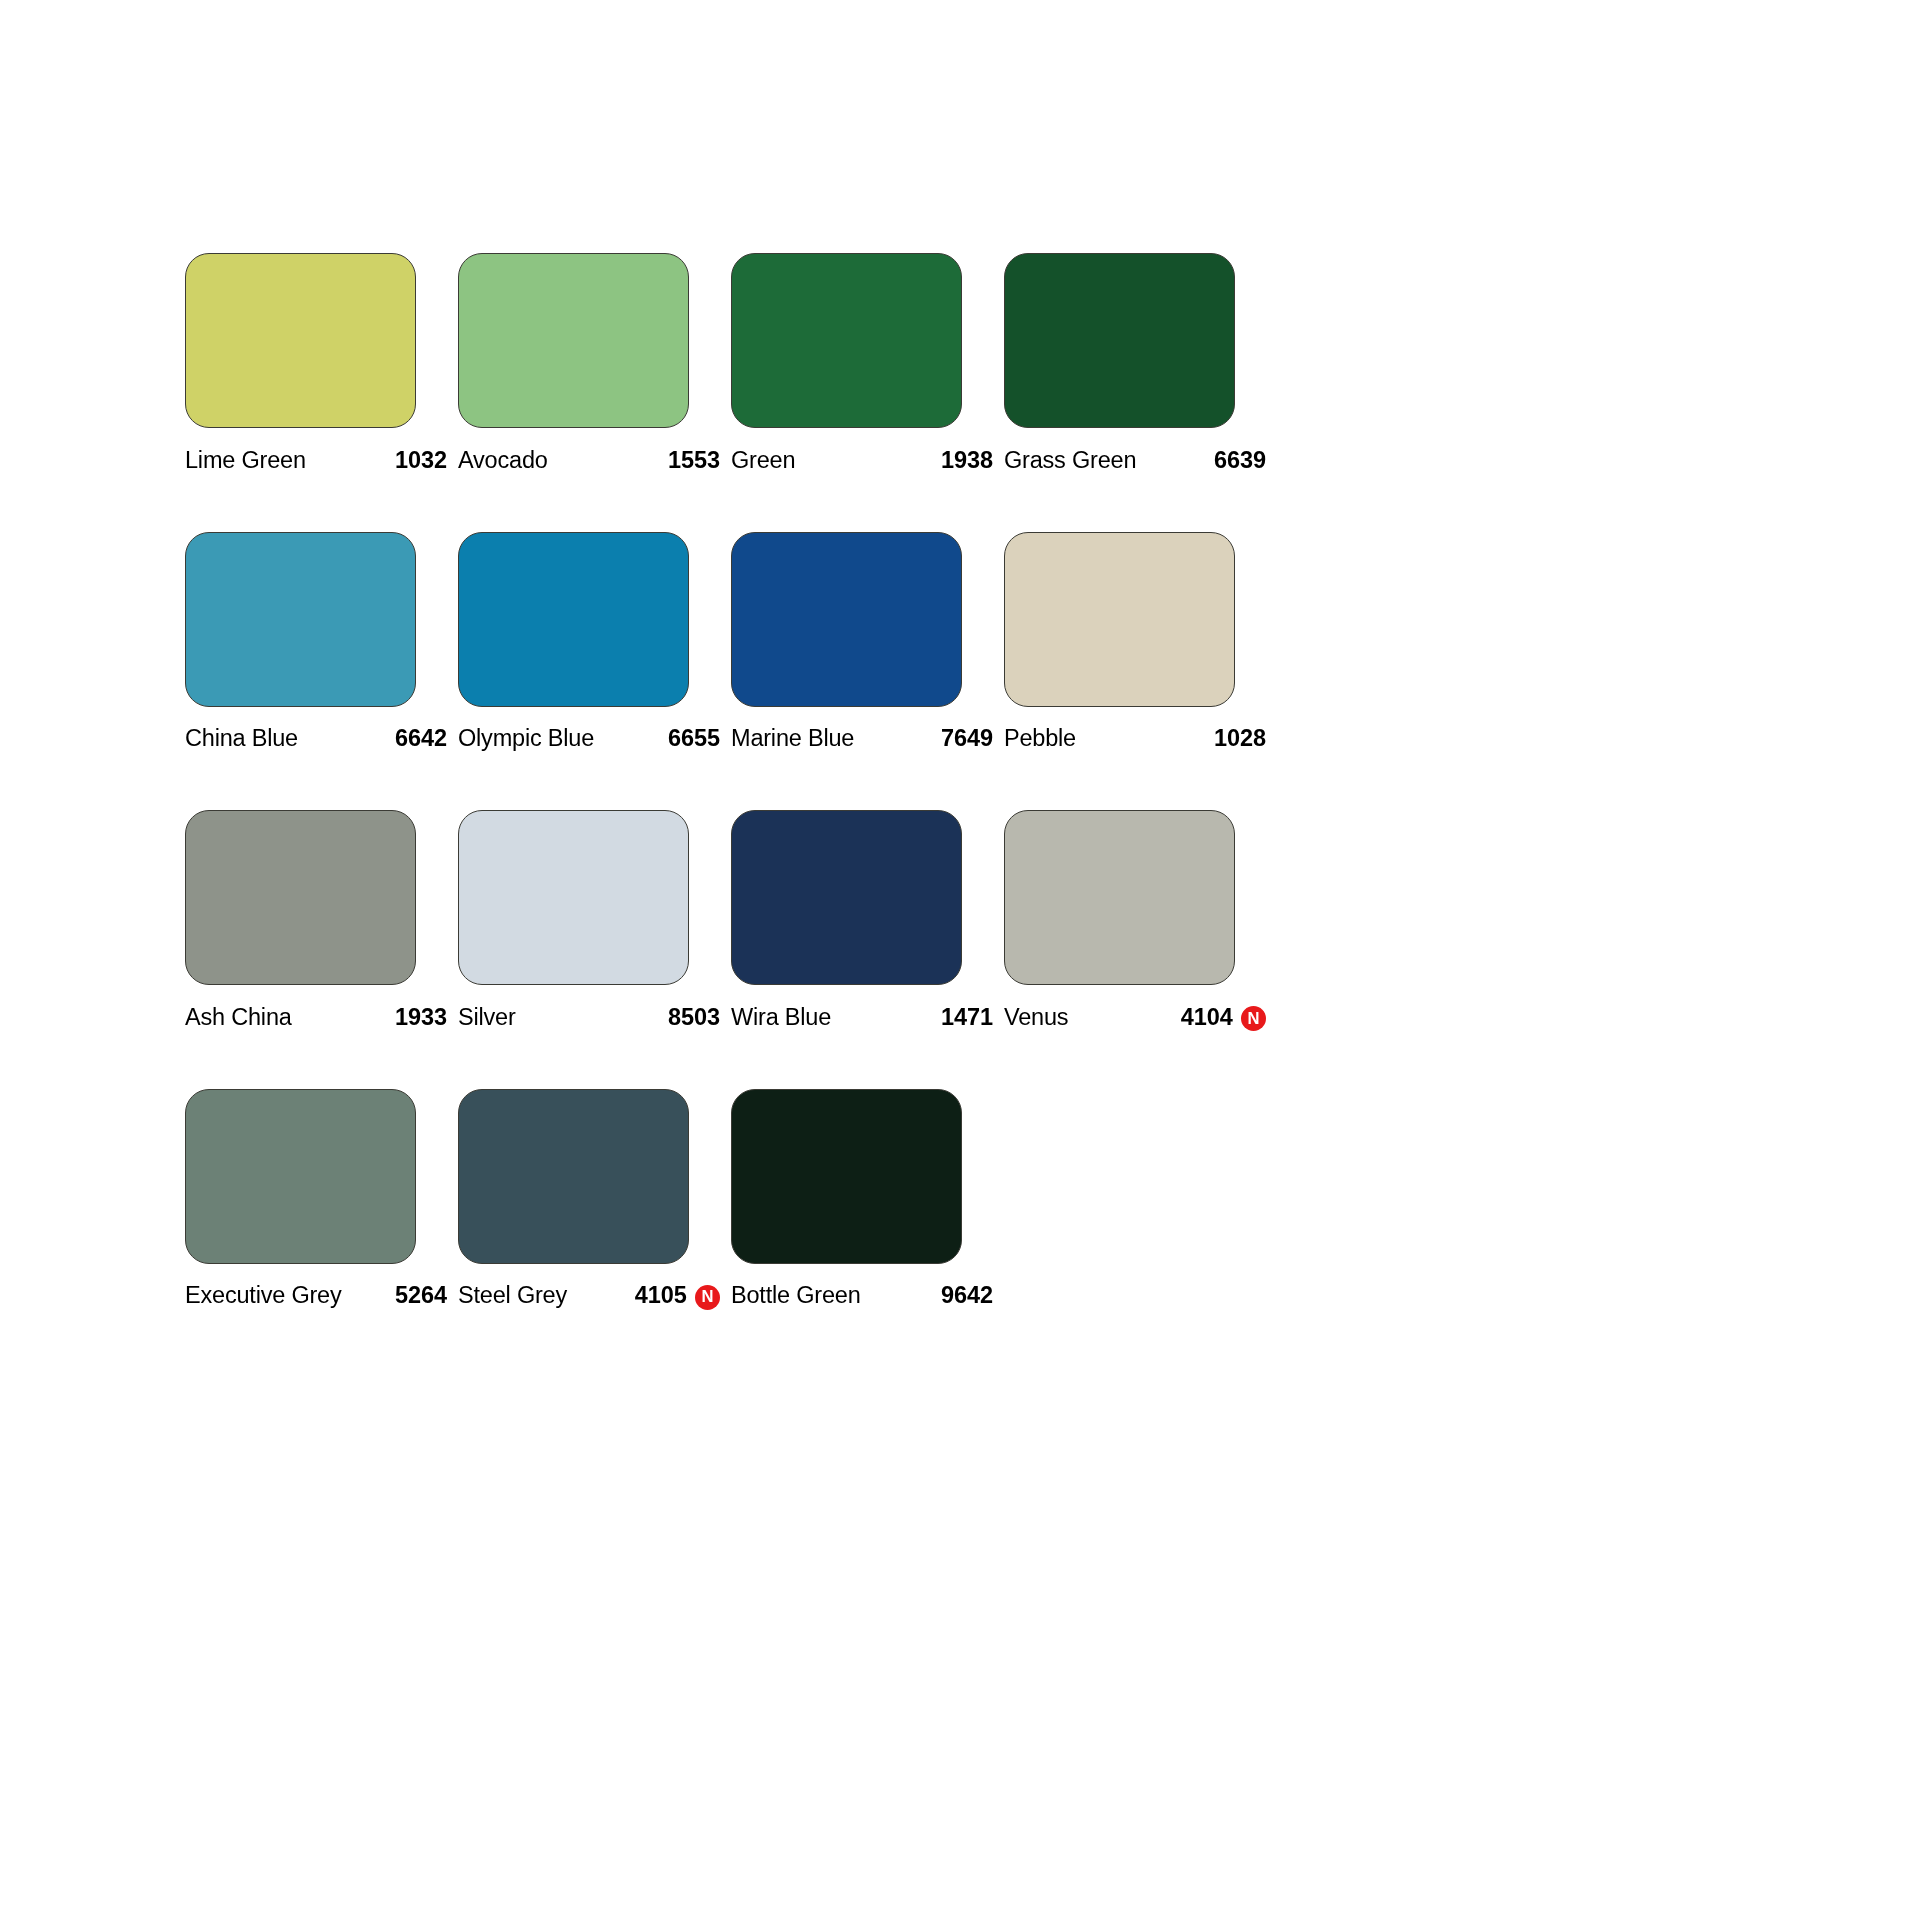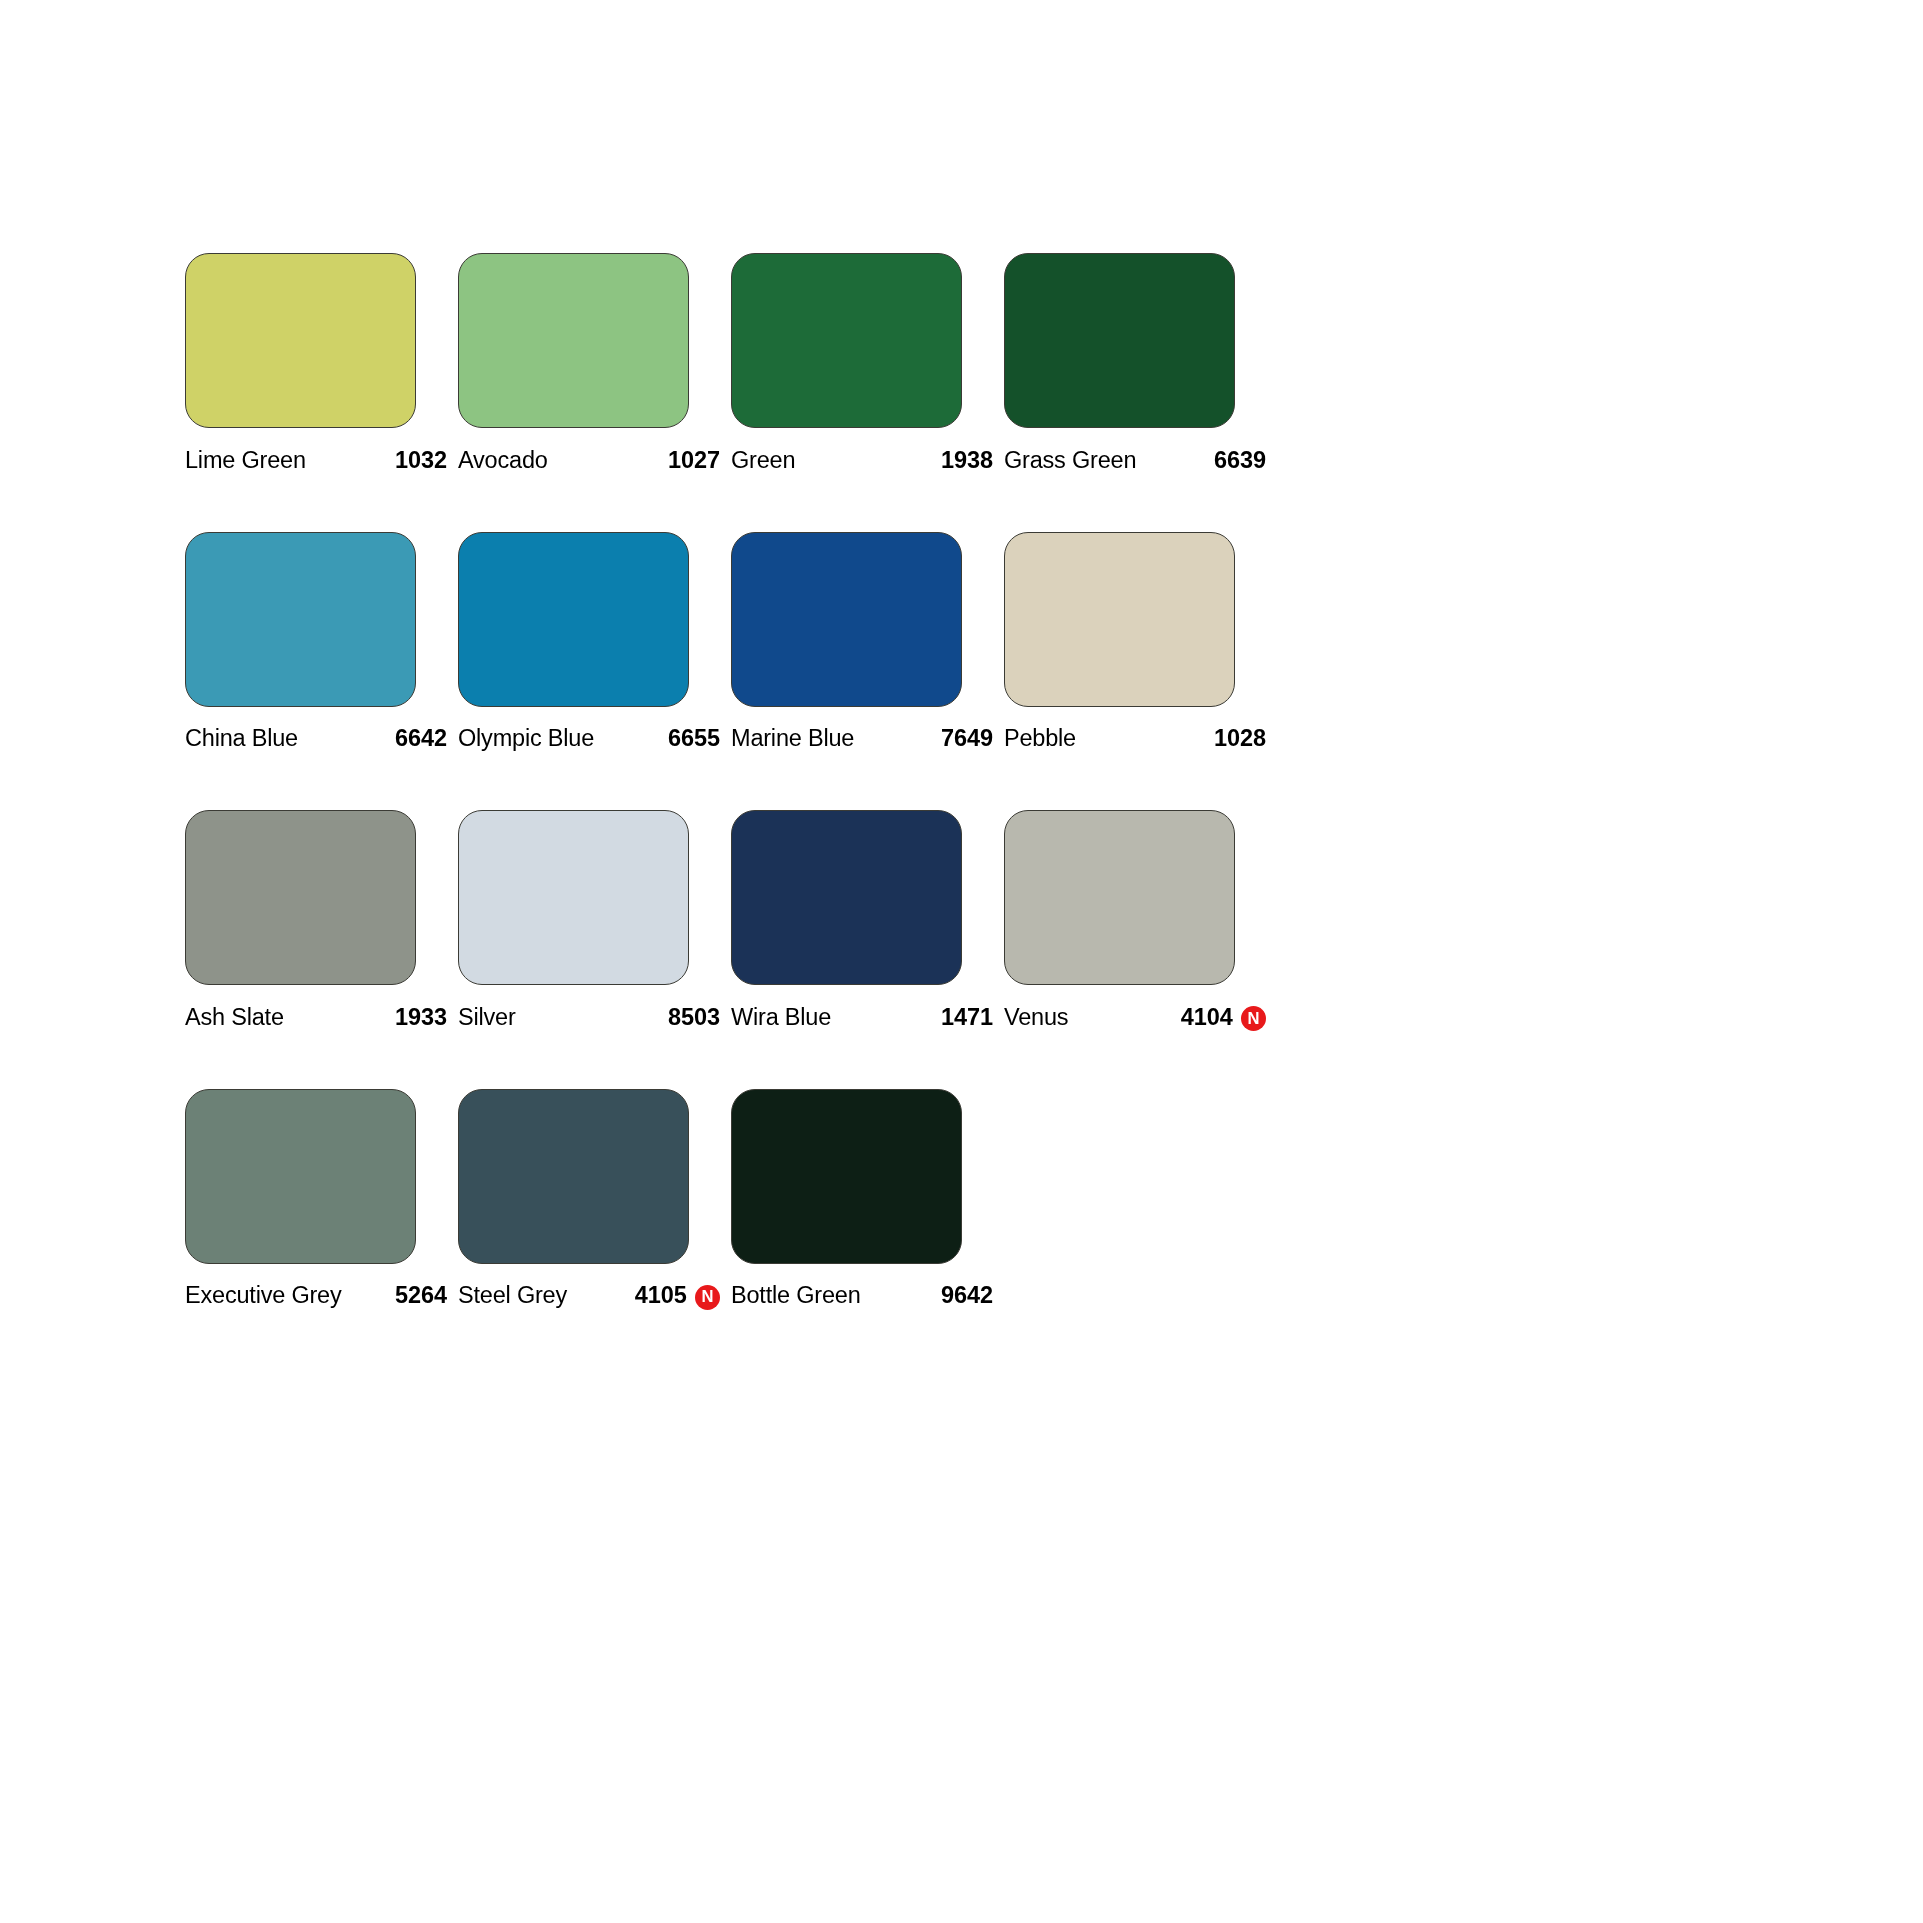--- a/index.html
+++ b/index.html
@@ -99,21 +99,21 @@
           <span class="swatch-code-wrap">
             <span class="swatch-code">1032</span>
           </span>
         </div>
       </div>
       <div class="swatch-cell">
         <div class="swatch-chip" style="background: rgb(141, 196, 130);"></div>
         <div class="swatch-label-row">
           <span class="swatch-name">Avocado</span>
           <span class="swatch-code-wrap">
-            <span class="swatch-code">1027</span>
+            <span class="swatch-code">1553</span>
           </span>
         </div>
       </div>
       <div class="swatch-cell">
         <div class="swatch-chip" style="background: rgb(29, 107, 56);"></div>
         <div class="swatch-label-row">
           <span class="swatch-name">Green</span>
           <span class="swatch-code-wrap">
             <span class="swatch-code">1938</span>
           </span>
@@ -160,21 +160,21 @@
         <div class="swatch-label-row">
           <span class="swatch-name">Pebble</span>
           <span class="swatch-code-wrap">
             <span class="swatch-code">1028</span>
           </span>
         </div>
       </div>
       <div class="swatch-cell">
         <div class="swatch-chip" style="background: rgb(142, 147, 138);"></div>
         <div class="swatch-label-row">
-          <span class="swatch-name">Ash Slate</span>
+          <span class="swatch-name">Ash China</span>
           <span class="swatch-code-wrap">
             <span class="swatch-code">1933</span>
           </span>
         </div>
       </div>
       <div class="swatch-cell">
         <div class="swatch-chip" style="background: rgb(210, 218, 226);"></div>
         <div class="swatch-label-row">
           <span class="swatch-name">Silver</span>
           <span class="swatch-code-wrap">

